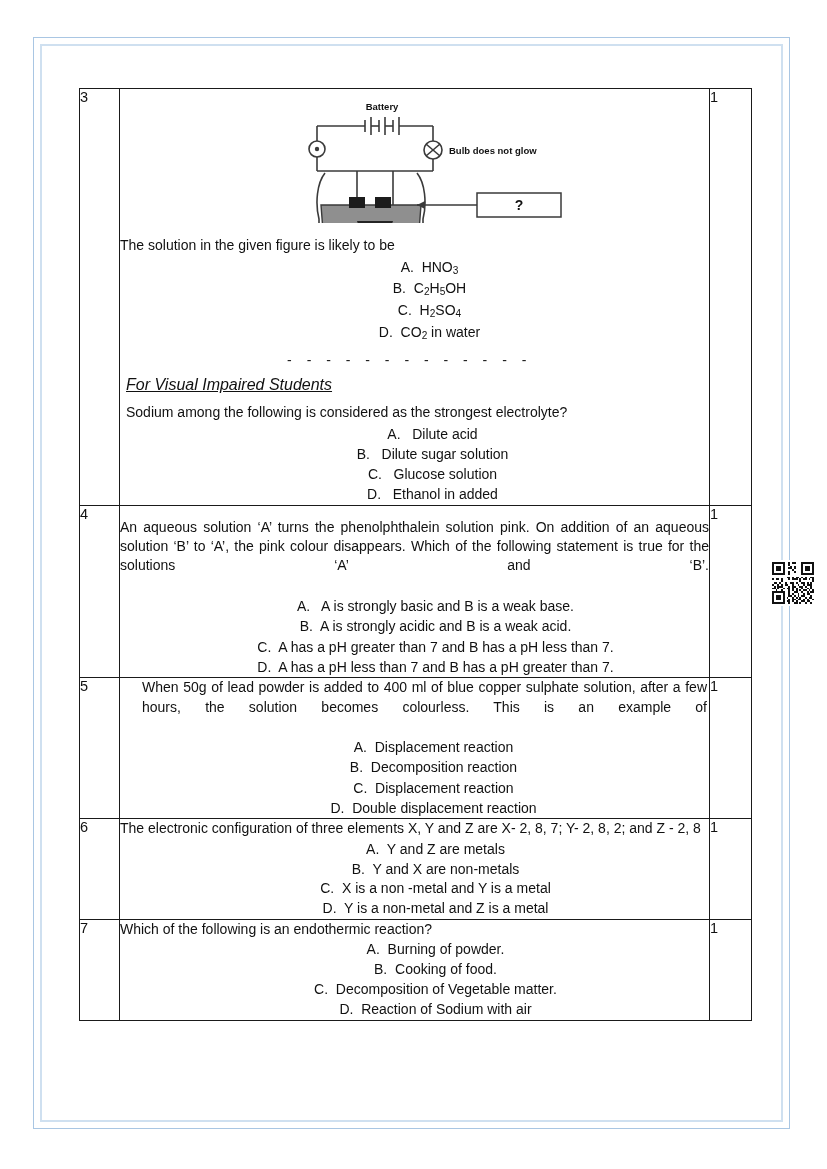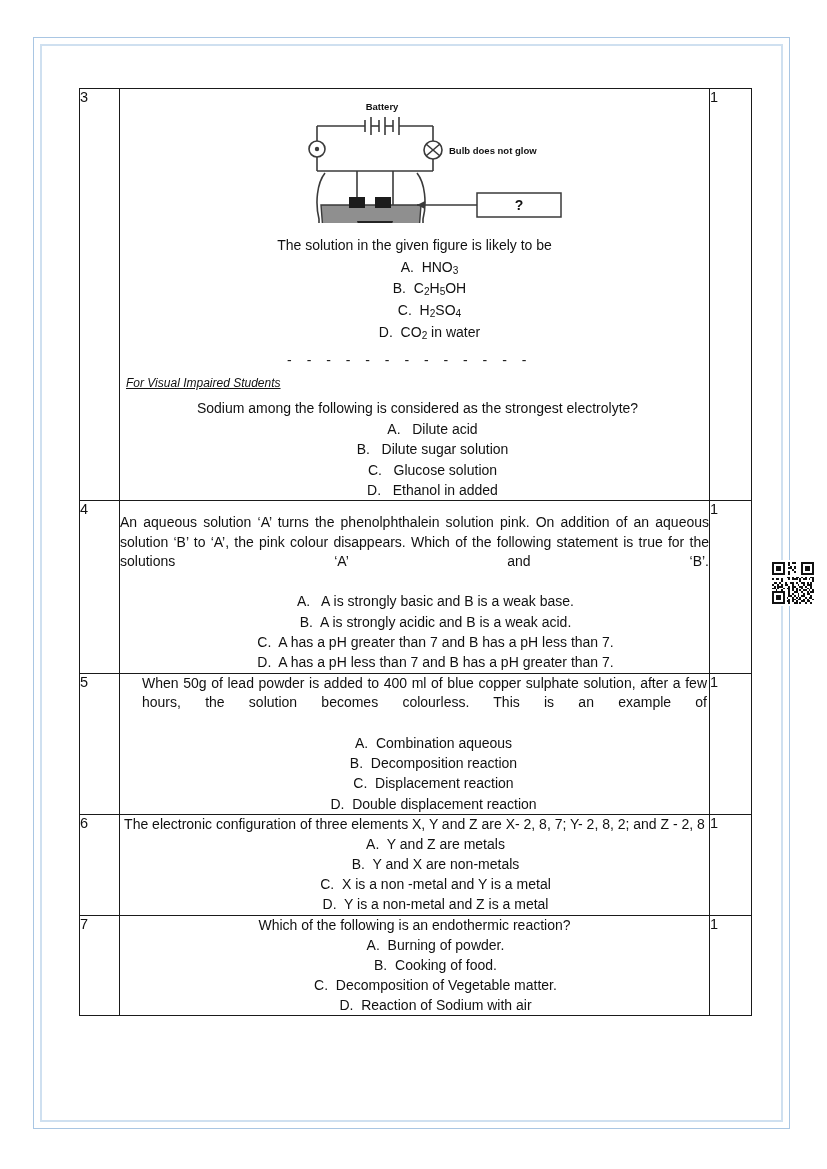--- a/index.html
+++ b/index.html
@@ -66,21 +66,21 @@
   td.marks {
     width: 41px;
     font-size: 14.5px;
     color: #111;
     padding: 6px 0 0 9px;
     line-height: 1.2;
   }
   td.marks.mid-sm   { padding-top: 22px; }
   td.marks.mid-xs   { padding-top: 14px; }
 
-  .stem { margin: 0 0 1px 0; text-align: center; }
+  .stem { margin: 0 0 1px 0; }
   .stem.just { text-align: justify; margin-top: 12px; }
   .stem.just-wide {
     text-align: justify;
     padding-left: 22px;
     padding-right: 2px;
   }
   .stem.just-wide::after,
   .stem.just::after {
     content: "";
     display: inline-block;
@@ -112,21 +112,21 @@
   }
   .dashline {
     display: inline-block;
     letter-spacing: 5.5px;
     font-size: 14px;
     color: #222;
   }
   .vis-heading {
     font-style: italic;
     text-decoration: underline;
-    font-size: 12px;
+    font-size: 16px;
     margin: 1px 16px 7px 0;
     display: inline-block;
   }
   .vis-wrap { padding-left: 6px; }
 
   
   .figure-wrap {
     width: 100%;
     text-align: center;
     padding: 4px 0 8px 0;
@@ -368,21 +368,21 @@
           </ul>
       </td>
       <td class="marks mid-sm">1</td>
     </tr>
 
     <tr>
       <td class="qnum">5</td>
       <td class="qbody">
         <p class="stem just-wide">When 50g of lead powder is added to 400 ml of blue copper sulphate solution, after a few hours, the solution becomes colourless. This is an example of</p>
         <ul class="opts">
-            <li>A.  Combination aqueous</li>
+            <li>A.  Displacement reaction</li>
             <li>B.  Decomposition reaction</li>
             <li>C.  Displacement reaction</li>
             <li>D.  Double displacement reaction</li>
           </ul>
       </td>
       <td class="marks mid-sm">1</td>
     </tr>
 
     <tr>
       <td class="qnum">6</td>

